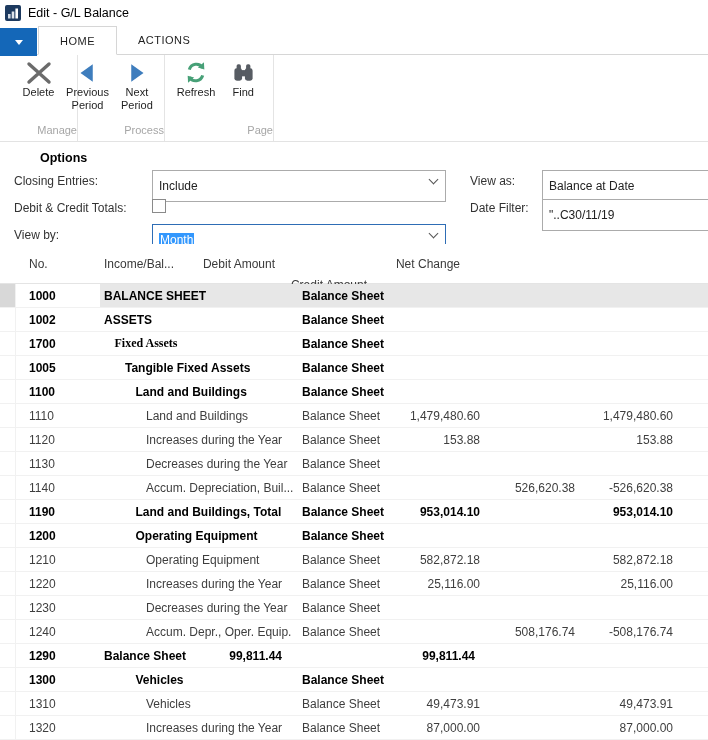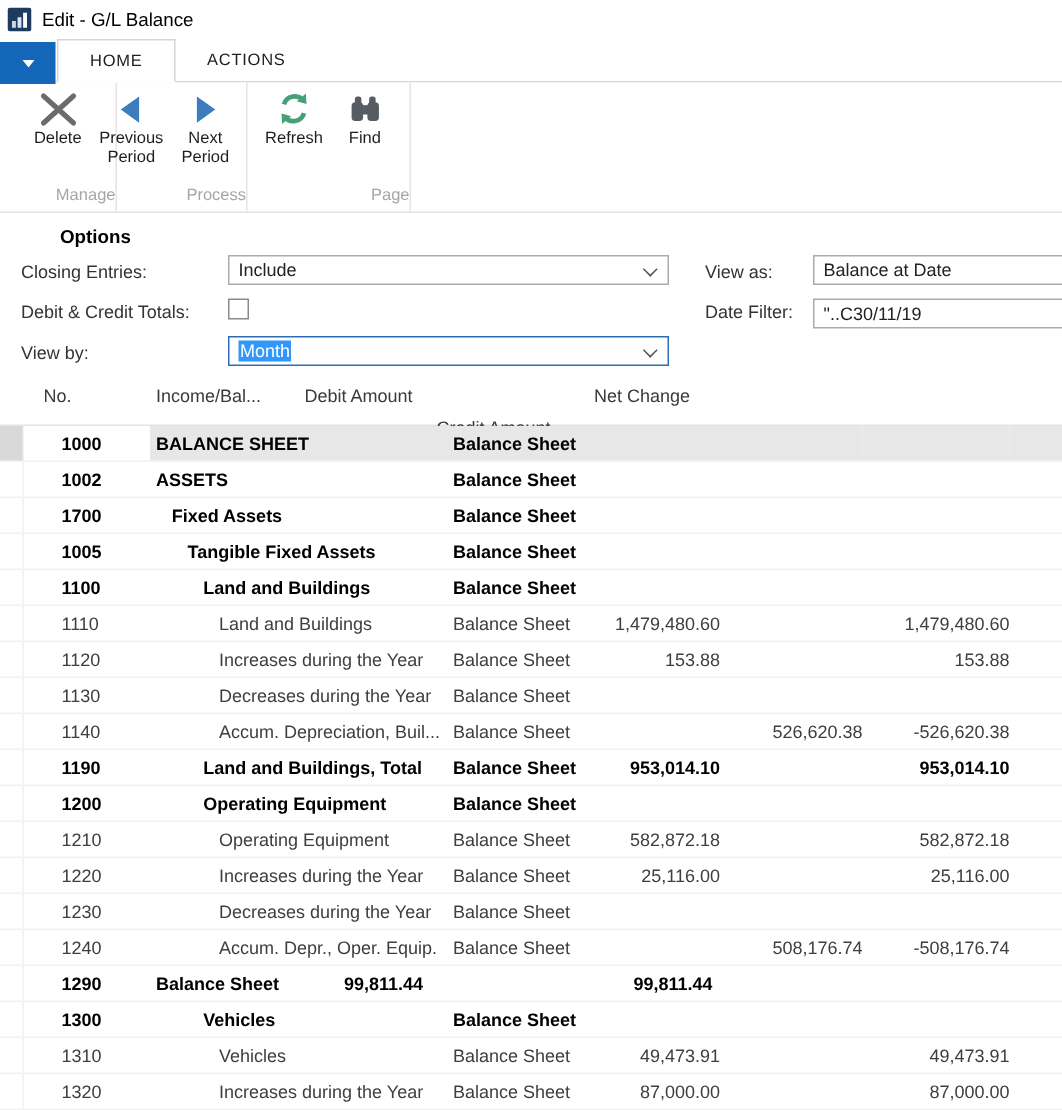--- a/index.html
+++ b/index.html
@@ -37,42 +37,42 @@
   .rbtns { position:absolute; top:3px; left:0; right:0; display:flex; justify-content:center; gap:6px; }
   .rbtn { display:flex; flex-direction:column; align-items:center; padding:1px 2px; min-width:40px; }
   .rbtn .icon { height:27px; display:flex; align-items:center; justify-content:center; }
   .rbtn .lbl { font-size:11px; line-height:13px; color:#1e1e1e; text-align:center; white-space:nowrap; }
   .gcaption { position:absolute; bottom:5px; left:0; right:0; text-align:right;
     font-size:11px; color:#a6a6a6; }
 
   
   .opt-title { position:absolute; left:10px; top:151px; font-size:12.5px; font-weight:bold; color:#000;margin-left:30px; }
   .flabel { position:absolute; font-size:12px; color:#333; }
-  .combo, .textbox { position:absolute; height:20px; border:1px solid #ababab;
+  .combo, .textbox { position:absolute; height:32px; border:1px solid #ababab;
     background:#fff; font-size:12px; display:flex; align-items:center;
     padding:0 20px 0 6px; white-space:nowrap; overflow:hidden; }
   .textbox { padding-right:6px; }
   .combo .chev { position:absolute; right:8px; top:5px; width:7px; height:7px;
     border-right:1.4px solid #555; border-bottom:1.4px solid #555;
     transform:rotate(45deg); }
   .combo.focused { border-color:#2e6db5; }
   .combo .sel-text { background:#3297fd; color:#fff; padding:0 1px; }
   .checkbox { position:absolute; width:14px; height:14px; border:1px solid #8a8a8a; background:#fff; }
 
   
   .grid-header { position:absolute; top:244px; left:0; right:0; height:40px;
     display:flex; align-items:center; font-size:12px; color:#3a3a3a;
     border-bottom:1px solid #e4e4e4; background:#fff; }
   .grid-body { position:absolute; top:284px; left:0; right:0; bottom:0; overflow:hidden; }
   .grow { display:flex; height:24px; font-size:12px; color:#3e3e3e;
     border-bottom:1px solid #f1f1f1; background:#fff; }
   .grow.bold { font-weight:bold; color:#000; }
   .gcell { height:100%; display:flex; align-items:center; overflow:hidden; white-space:nowrap; }
   .gutter    { width:16px;  border-right:1px solid #f1f1f1; }
-  .cell-no   { width:84px;  padding-left:25px; }
+  .cell-no   { width:84px;  padding-left:13px; }
   .cell-name { width:198px; }
   .cell-income { width:94px; padding-left:4px; }
   .cell-debit  { width:88px; justify-content:flex-end; }
   .cell-credit { width:95px; justify-content:flex-end; }
   .cell-net    { width:98px; justify-content:flex-end; }
   .cell-fill   { flex:1; }
   .h-no   { width:84px; padding-left:13px; }
   .h-name { width:198px; padding-left:14px; }
   .h-income { width:94px; padding-left:4px; }
   .h-debit  { width:88px; justify-content:flex-end; padding-right:7px; display:flex; }
@@ -230,21 +230,21 @@
       <div class="gcell cell-name" style="padding-left: 4px;">ASSETS</div>
       <div class="gcell cell-income">Balance Sheet</div>
       <div class="gcell cell-debit"></div>
       <div class="gcell cell-credit"></div>
       <div class="gcell cell-net"></div>
       <div class="gcell cell-fill"></div>
     </div>
     <div class="grow bold">
       <div class="gcell gutter"></div>
       <div class="gcell cell-no">1700</div>
-      <div class="gcell cell-name" style="padding-left: 14.5px;">Fixed Assets</div>
+      <div class="gcell cell-name" style="padding-left: 14.5px; font-family: Liberation Serif, serif;">Fixed Assets</div>
       <div class="gcell cell-income">Balance Sheet</div>
       <div class="gcell cell-debit"></div>
       <div class="gcell cell-credit"></div>
       <div class="gcell cell-net"></div>
       <div class="gcell cell-fill"></div>
     </div>
     <div class="grow bold">
       <div class="gcell gutter"></div>
       <div class="gcell cell-no">1005</div>
       <div class="gcell cell-name" style="padding-left: 25px;">Tangible Fixed Assets</div>

